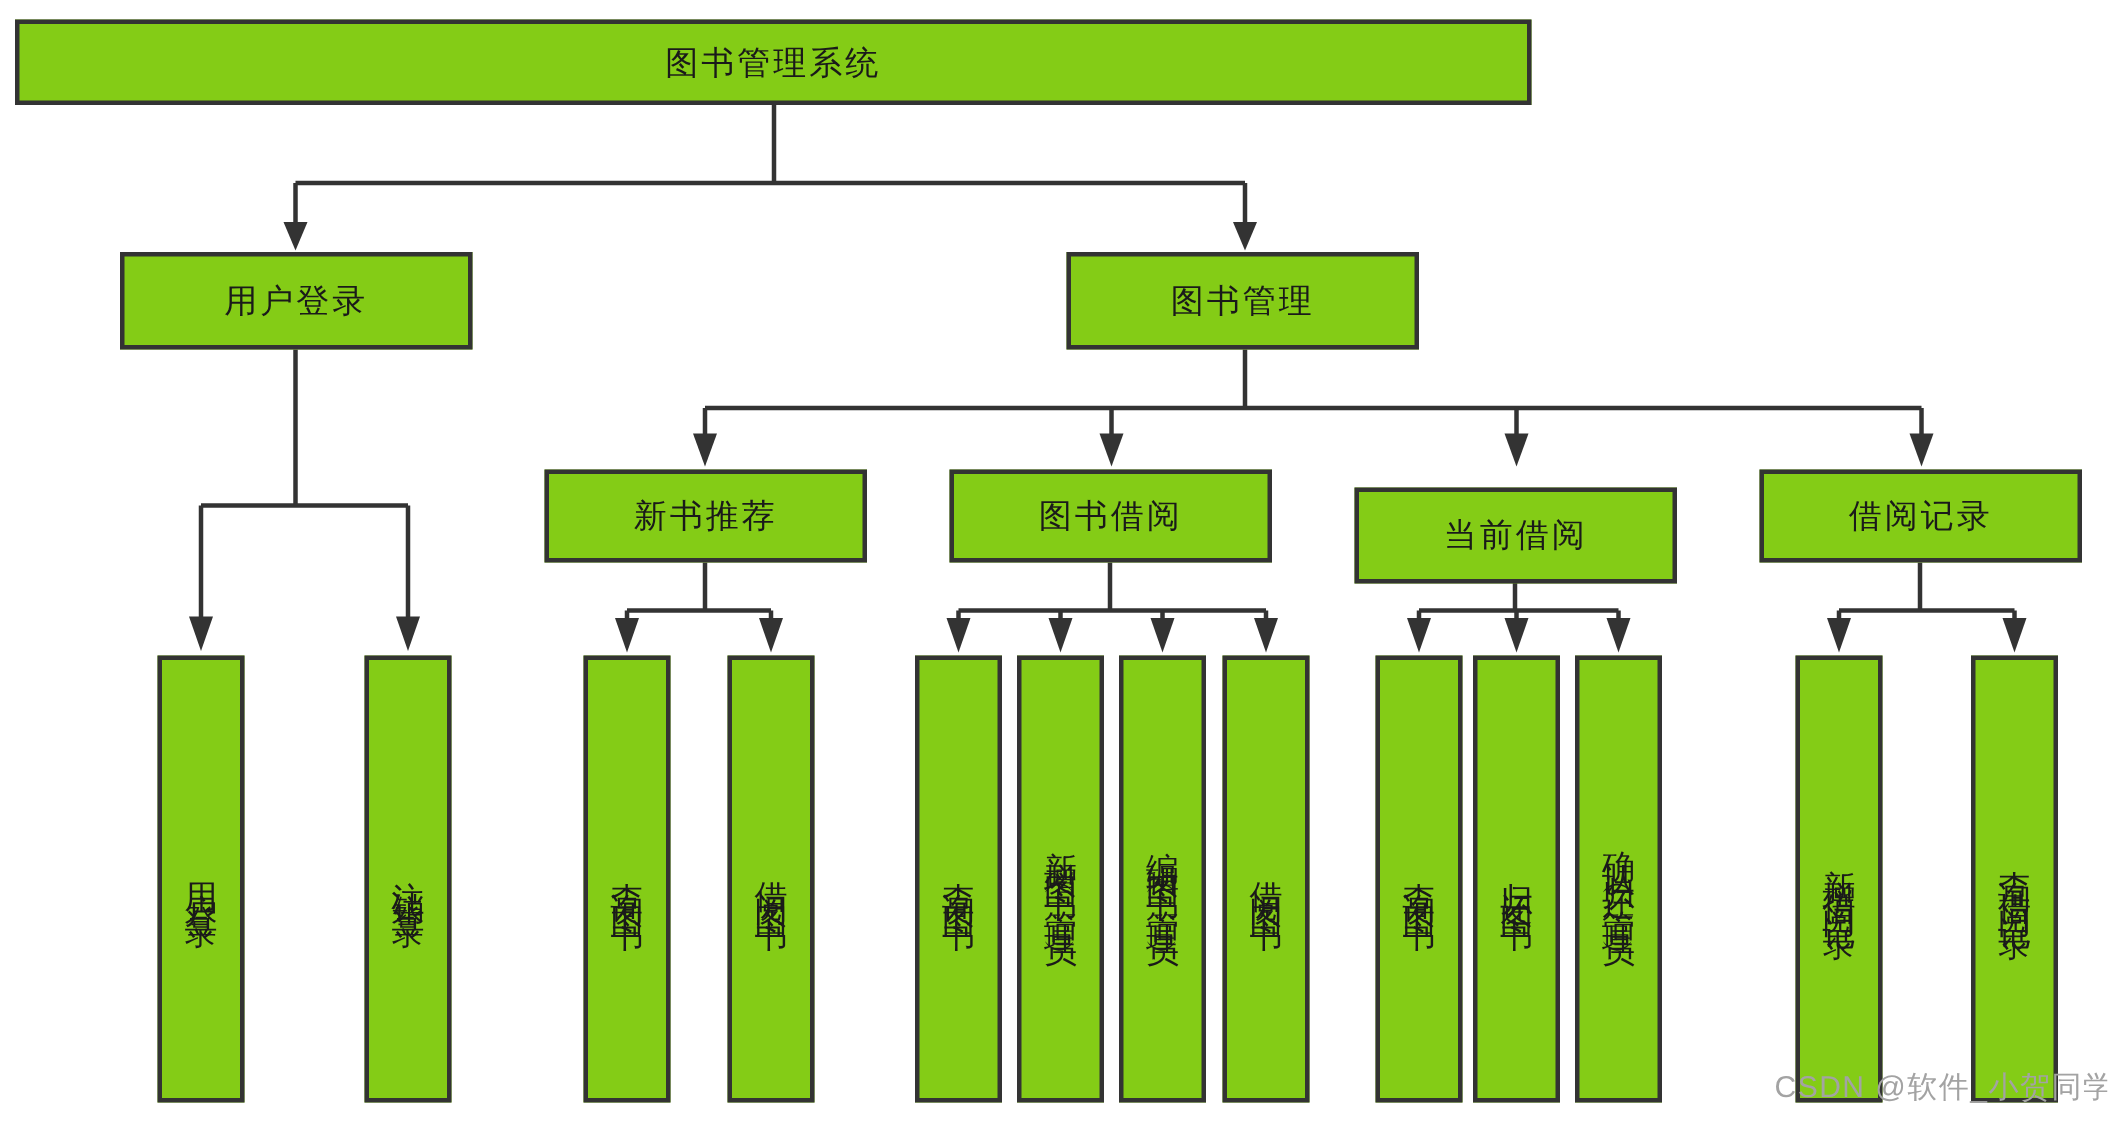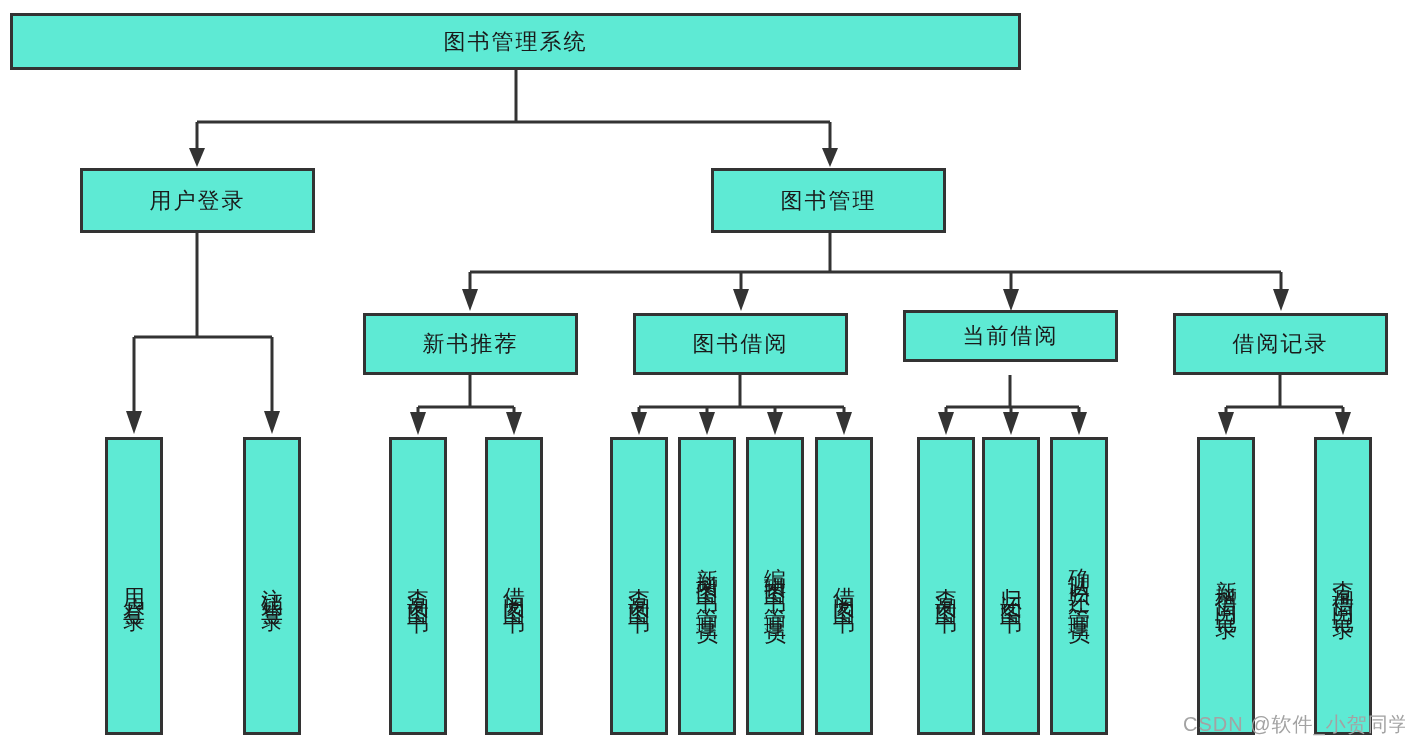--- a/index.html
+++ b/index.html
@@ -26,21 +26,21 @@
     stroke-width: 3;
     fill: none;
   }
   .connectors polygon {
     fill: #333333;
     stroke: none;
   }
   .node {
     position: absolute;
     box-sizing: border-box;
-    background: #5eead4;
+    background: #84cc16;
     border: 3px solid #333333;
     display: flex;
     align-items: center;
     justify-content: center;
     color: #1a1a1a;
     font-size: 22px;
     letter-spacing: 2px;
     z-index: 2;
     white-space: nowrap;
   }
@@ -142,21 +142,21 @@
     </g>
   </svg>
 
   <div class="node" style="left:10px; top:13px; width:1011px; height:57px;">图书管理系统</div>
 
   <div class="node" style="left:80px; top:168px; width:235px; height:65px;">用户登录</div>
   <div class="node" style="left:711px; top:168px; width:235px; height:65px;text-align:center;">图书管理</div>
 
   <div class="node" style="left:363px; top:313px; width:215px; height:62px;">新书推荐</div>
   <div class="node" style="left:633px; top:313px; width:215px; height:62px;">图书借阅</div>
-  <div class="node" style="left:903px; top:310px; width:215px; height:52px;">当前借阅</div>
+  <div class="node" style="left:903px; top:325px; width:215px; height:64px;">当前借阅</div>
   <div class="node" style="left:1173px; top:313px; width:215px; height:62px;">借阅记录</div>
 
   <div class="node leaf" style="left:105px; top:437px; width:58px; height:298px;">用户登录</div>
   <div class="node leaf" style="left:243px; top:437px; width:58px; height:298px;">注销登录</div>
 
   <div class="node leaf" style="left:389px; top:437px; width:58px; height:298px;">查询图书</div>
   <div class="node leaf" style="left:485px; top:437px; width:58px; height:298px;">借阅图书</div>
 
   <div class="node leaf" style="left:610px; top:437px; width:58px; height:298px;">查询图书</div>
   <div class="node leaf" style="left:678px; top:437px; width:58px; height:298px;">新增图书（管理员）</div>

